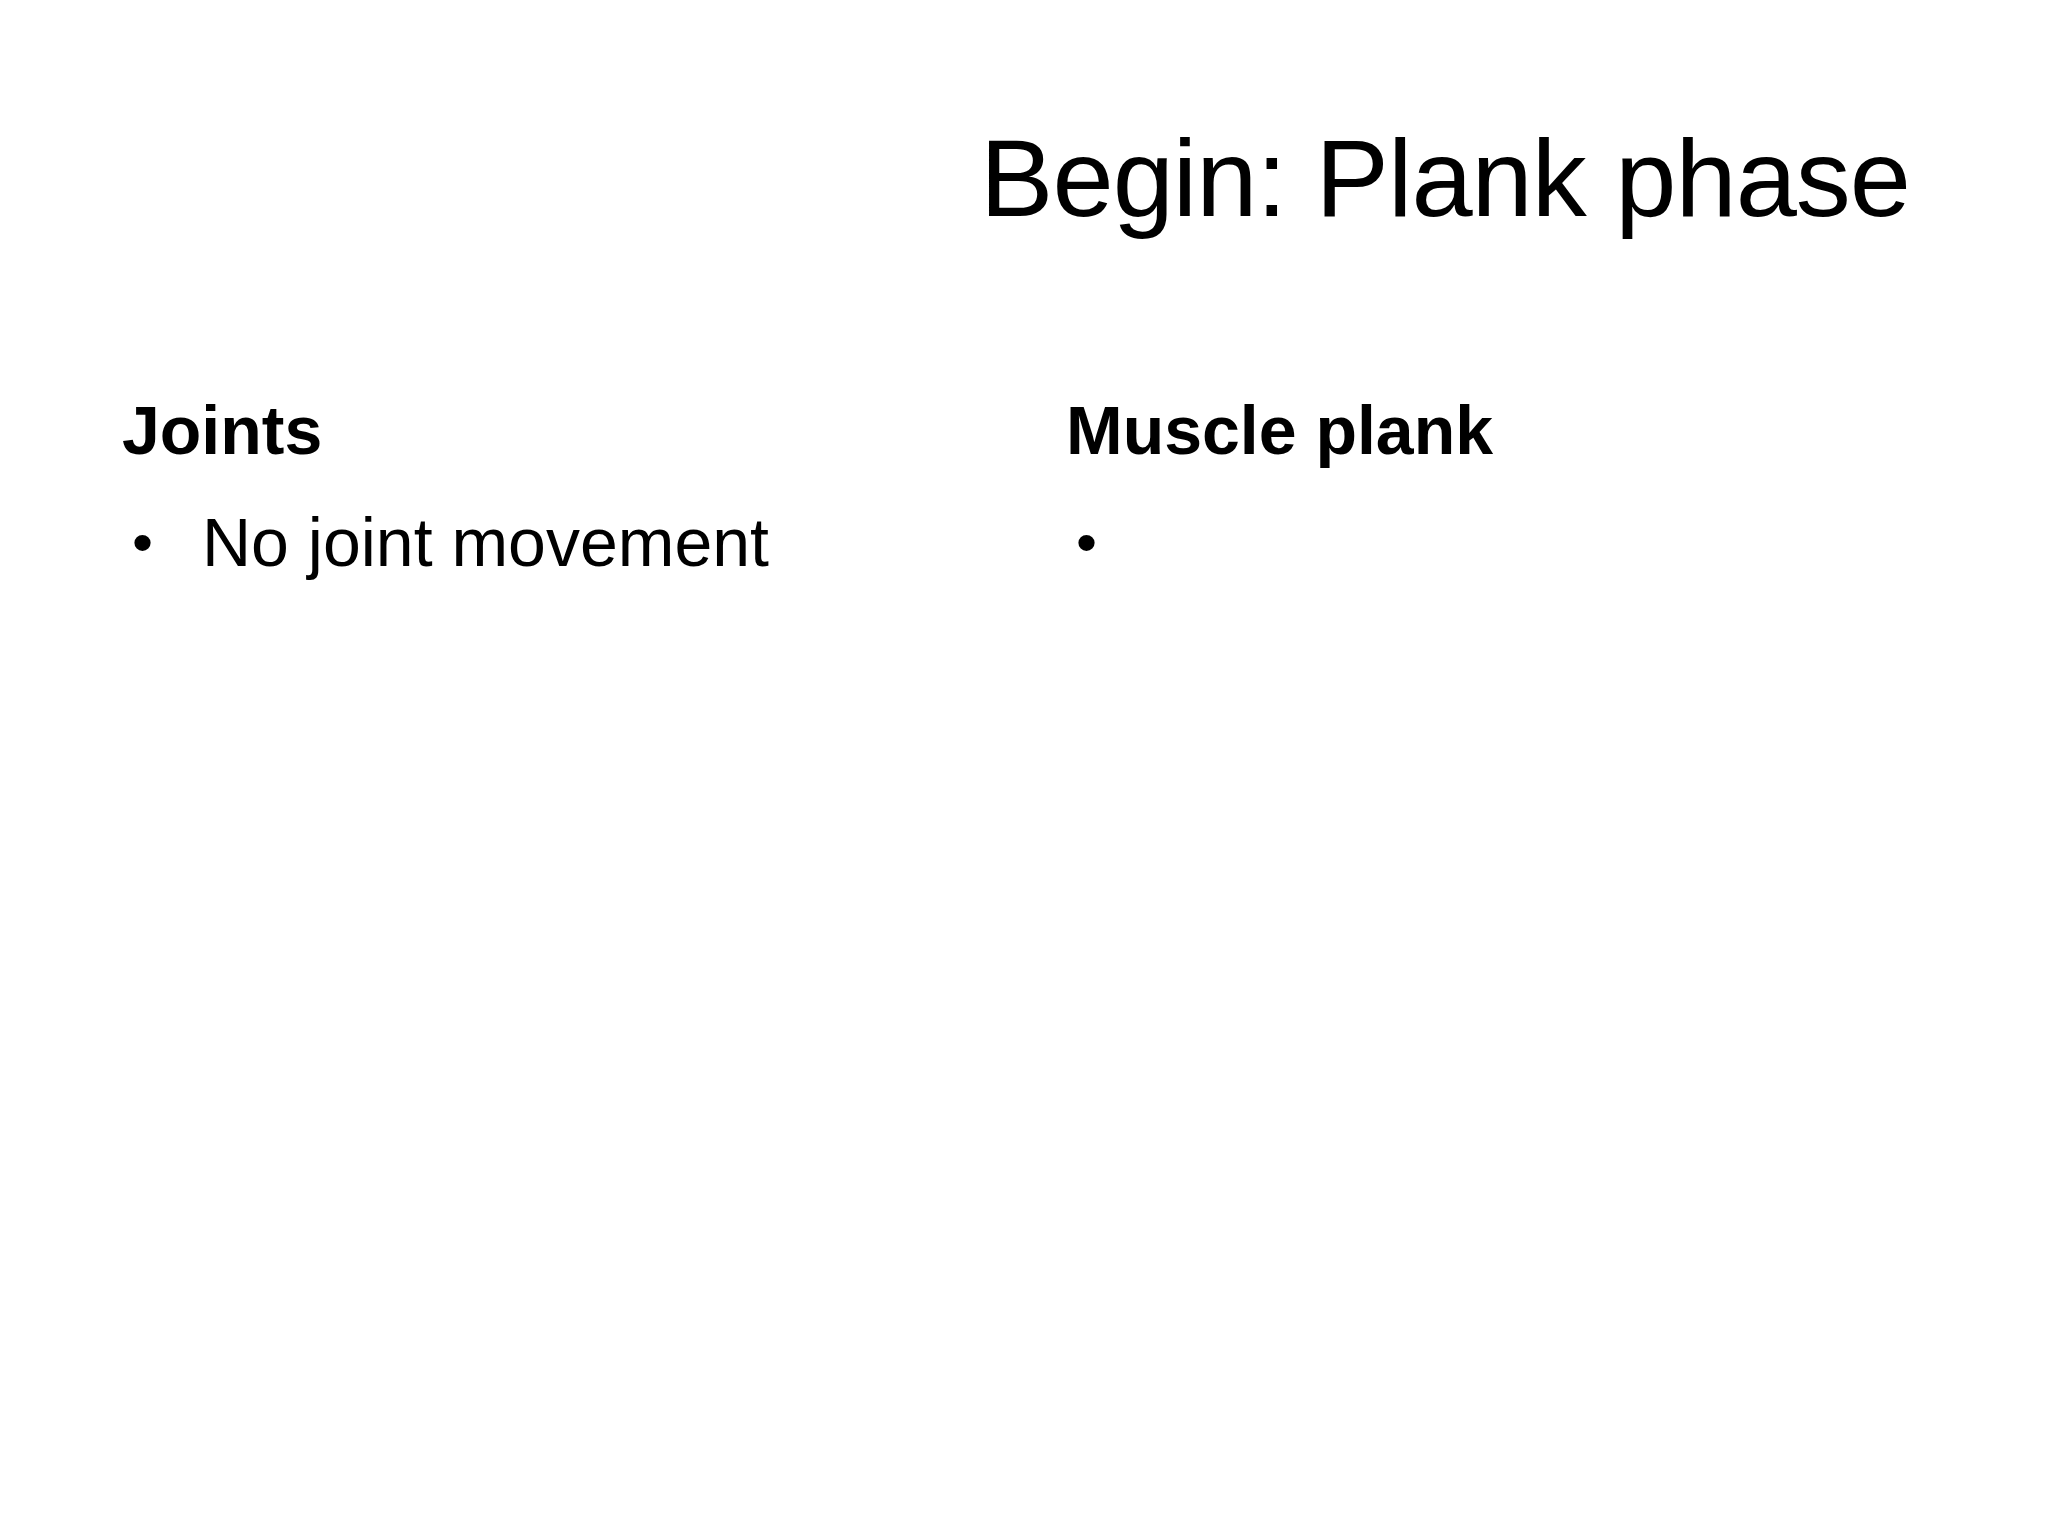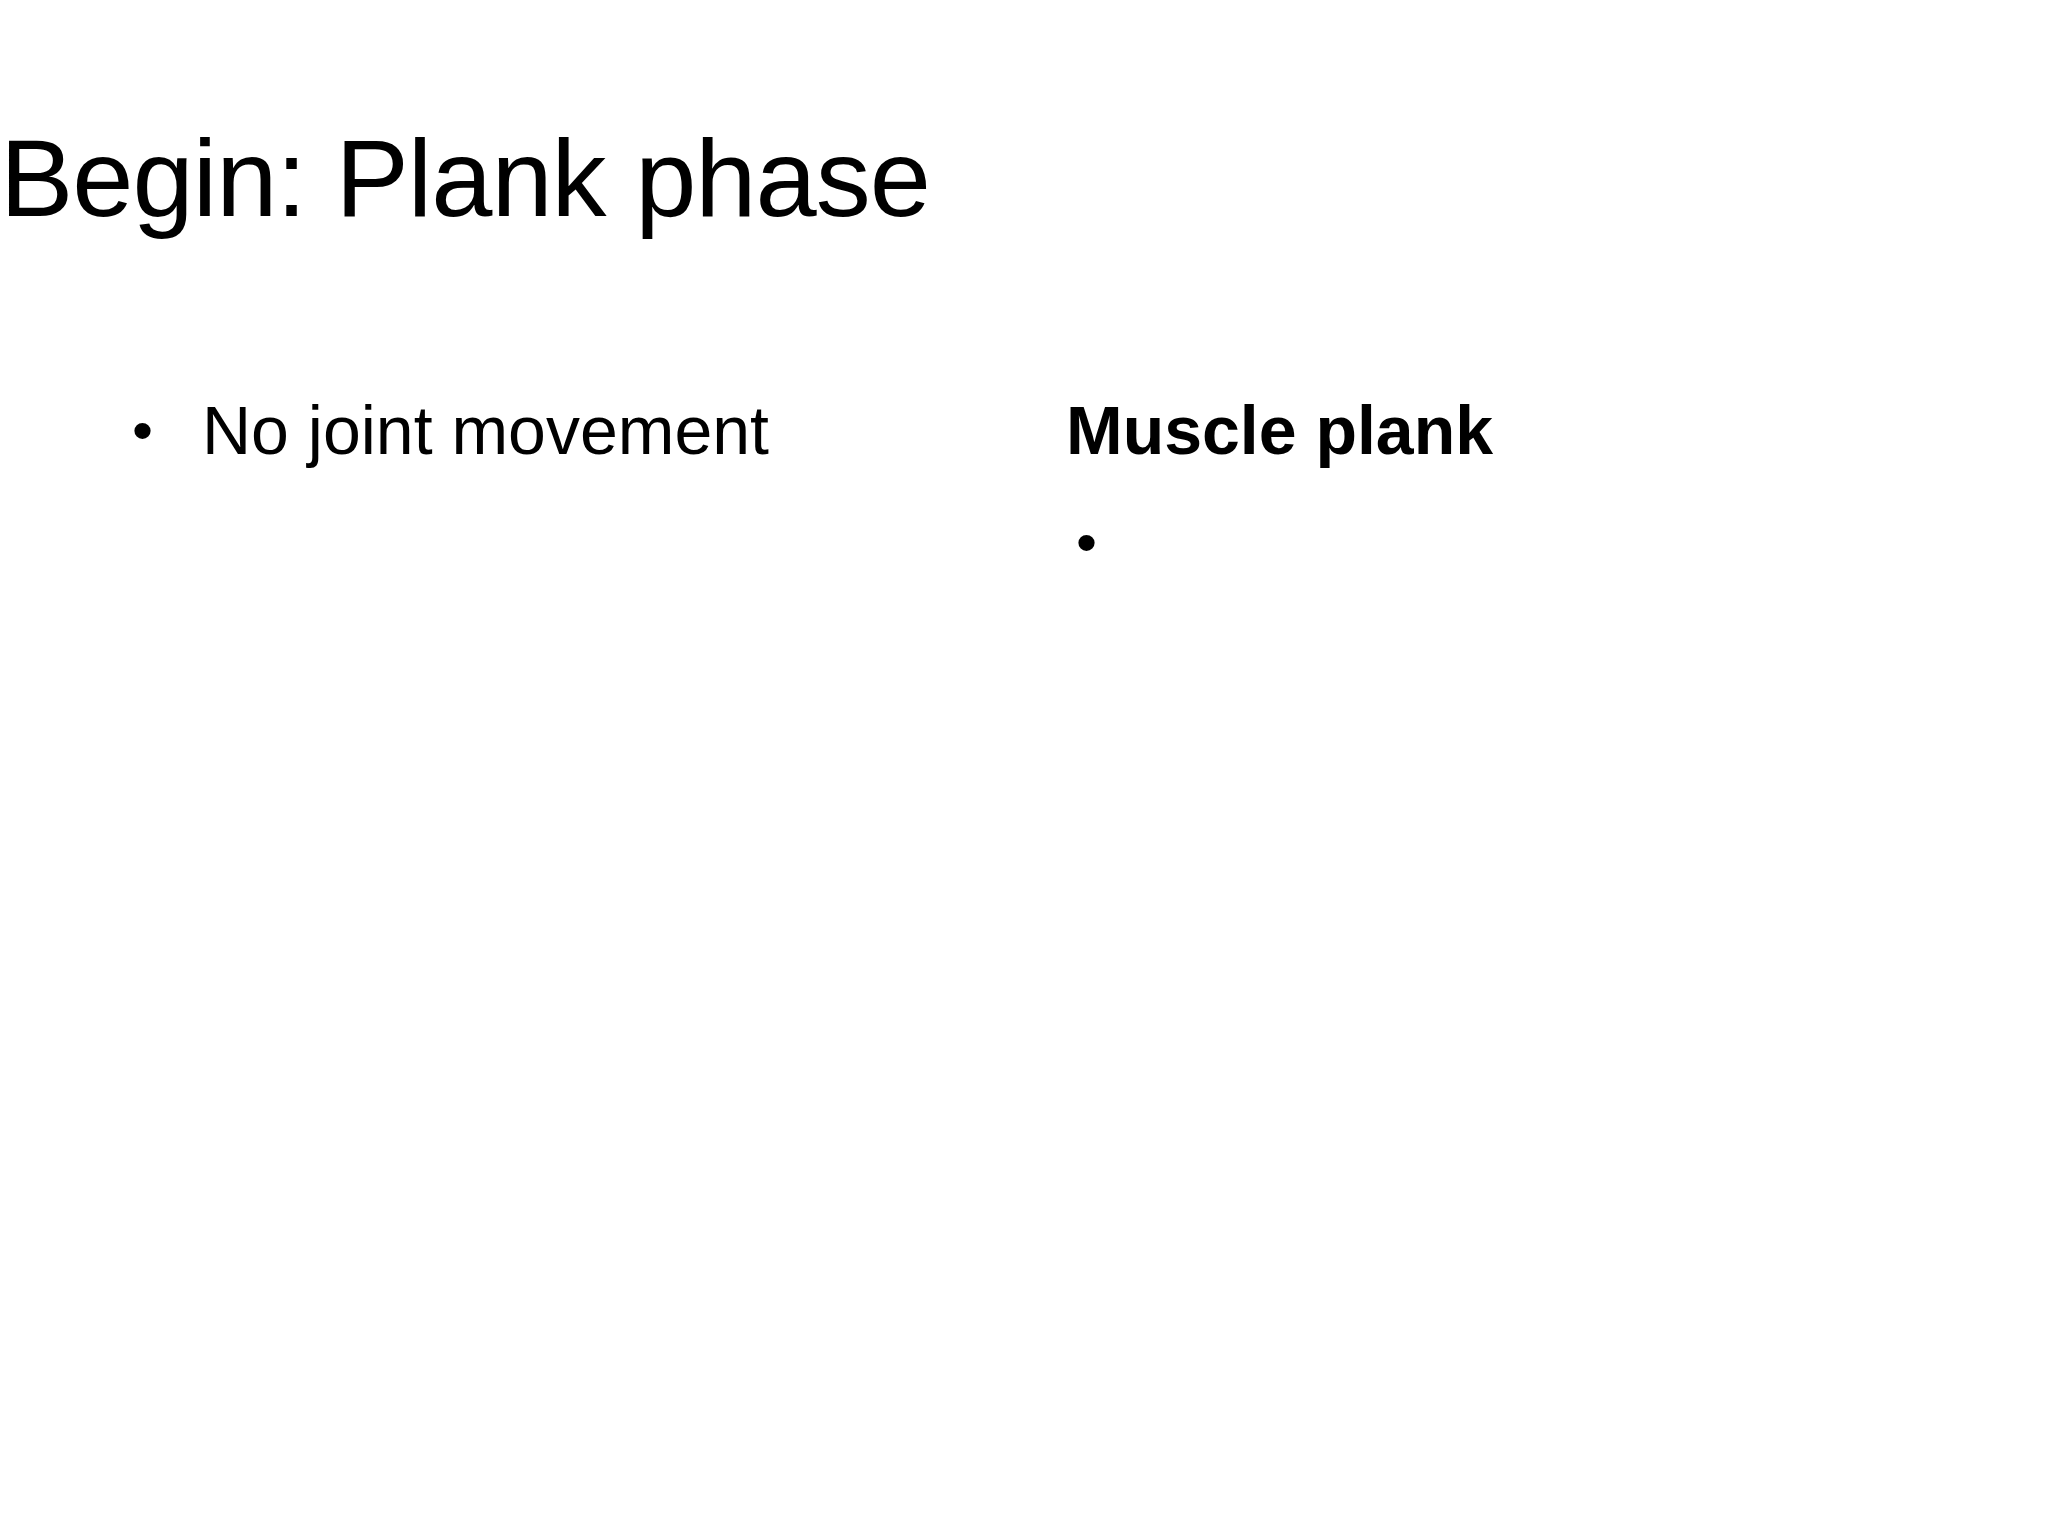--- a/index.html
+++ b/index.html
@@ -18,21 +18,21 @@
   .slide {
     position: absolute;
     inset: 0;
     background: #ffffff;
   }
   .slide-title {
     position: absolute;
     top: 112px;
     left: 0;
     width: 1910px;
-    text-align: left;
+    text-align: right;
     font-size: 110px;
     font-weight: 400;
     line-height: 1.2;
     margin: 0;
     letter-spacing: -1px;
   }
   .columns {
     position: absolute;
     top: 382px;
     left: 0;
@@ -83,20 +83,21 @@
 </head>
 <body>
 
 <div class="slide">
 
   <h1 class="slide-title">Begin: Plank phase</h1>
 
   <div class="columns">
 
     <section class="col col-left">
+      <h2 class="col-heading">Joints</h2>
       <ul class="bullet-list">
         <li class="bullet-item">
           <span class="bullet-marker">•</span>
           <span class="bullet-text">No joint movement</span>
         </li>
       </ul>
     </section>
 
     <section class="col col-right">
       <h2 class="col-heading">Muscle plank</h2>

